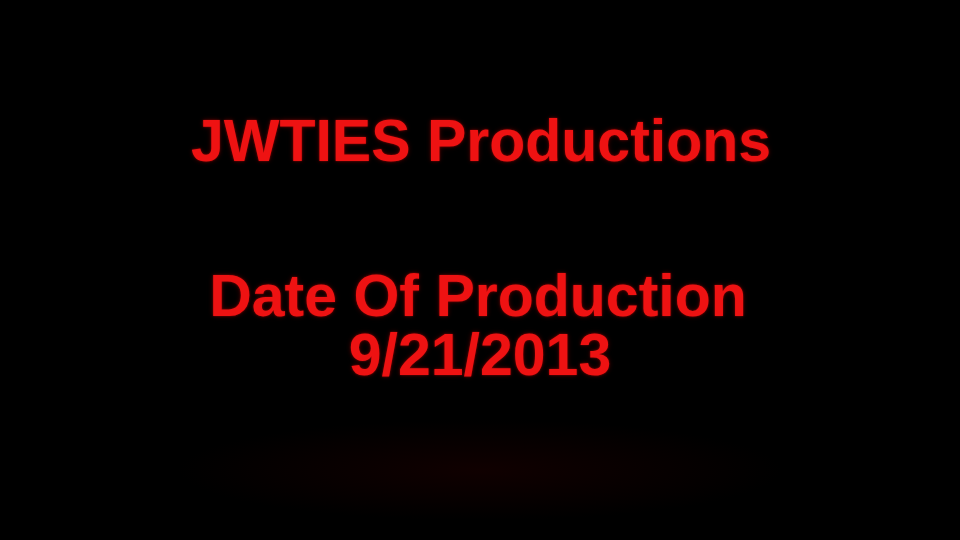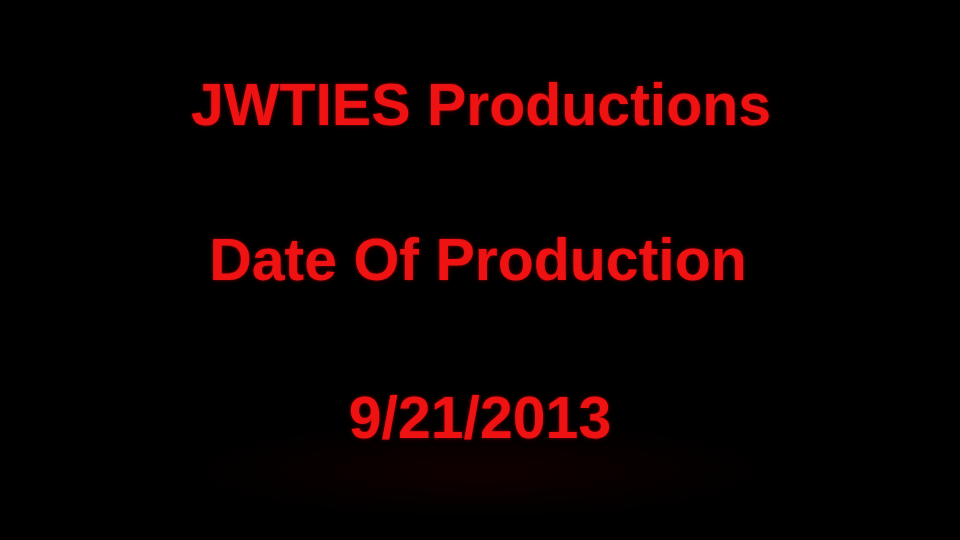--- a/index.html
+++ b/index.html
@@ -54,33 +54,32 @@
     width: 100%;
     
     text-shadow:
       0 0 2px rgba(190, 10, 10, 0.70),
       0 0 5px rgba(120, 6, 6, 0.45),
       0 0 9px rgba(60, 3, 3, 0.30);
   }
 
   #line-studio {
     font-size: 59px;
-    margin-top: 76px;
+    margin-top: 112px;
     transform: translateX(1px);
   }
 
   #line-label {
     font-size: 59px;
     margin-top: 96px;
     transform: translateX(-2px);
   }
 
   #line-date {
     font-size: 59px;
-    margin-top: 99px;
     transform: translateX(0px);
   }
 </style>
 </head>
 <body>
 
 <div id="screen">
 
   <div class="noise-floor"></div>
 

